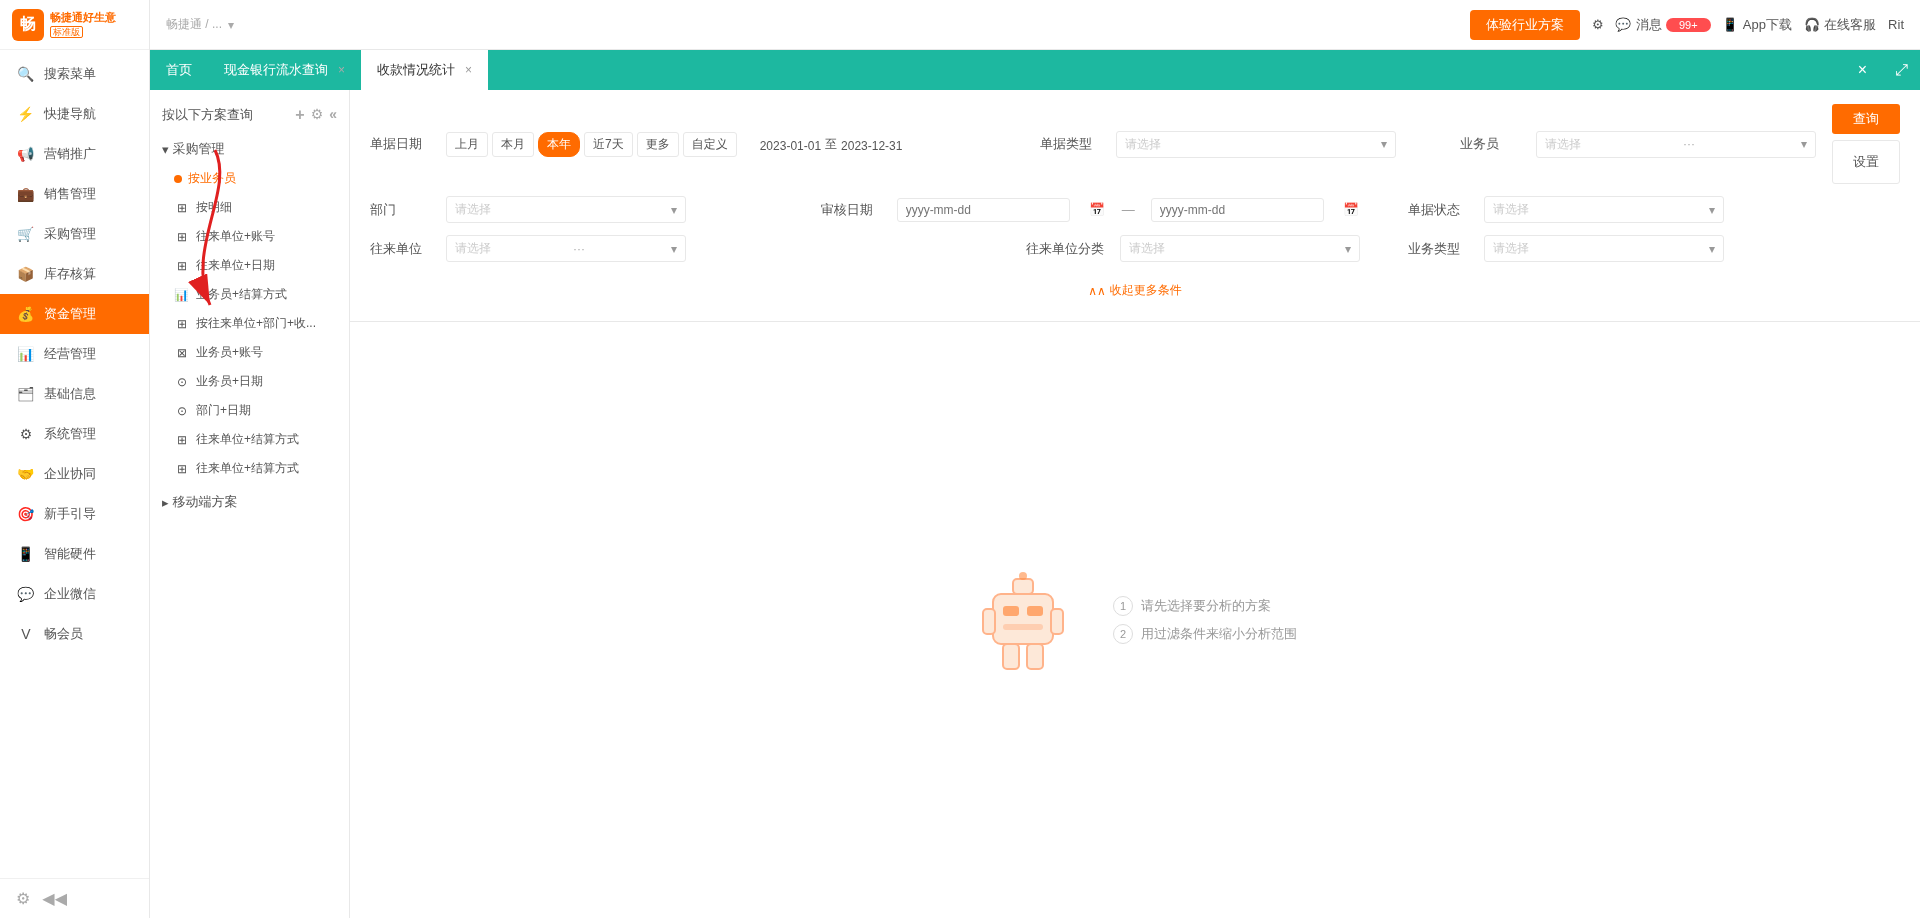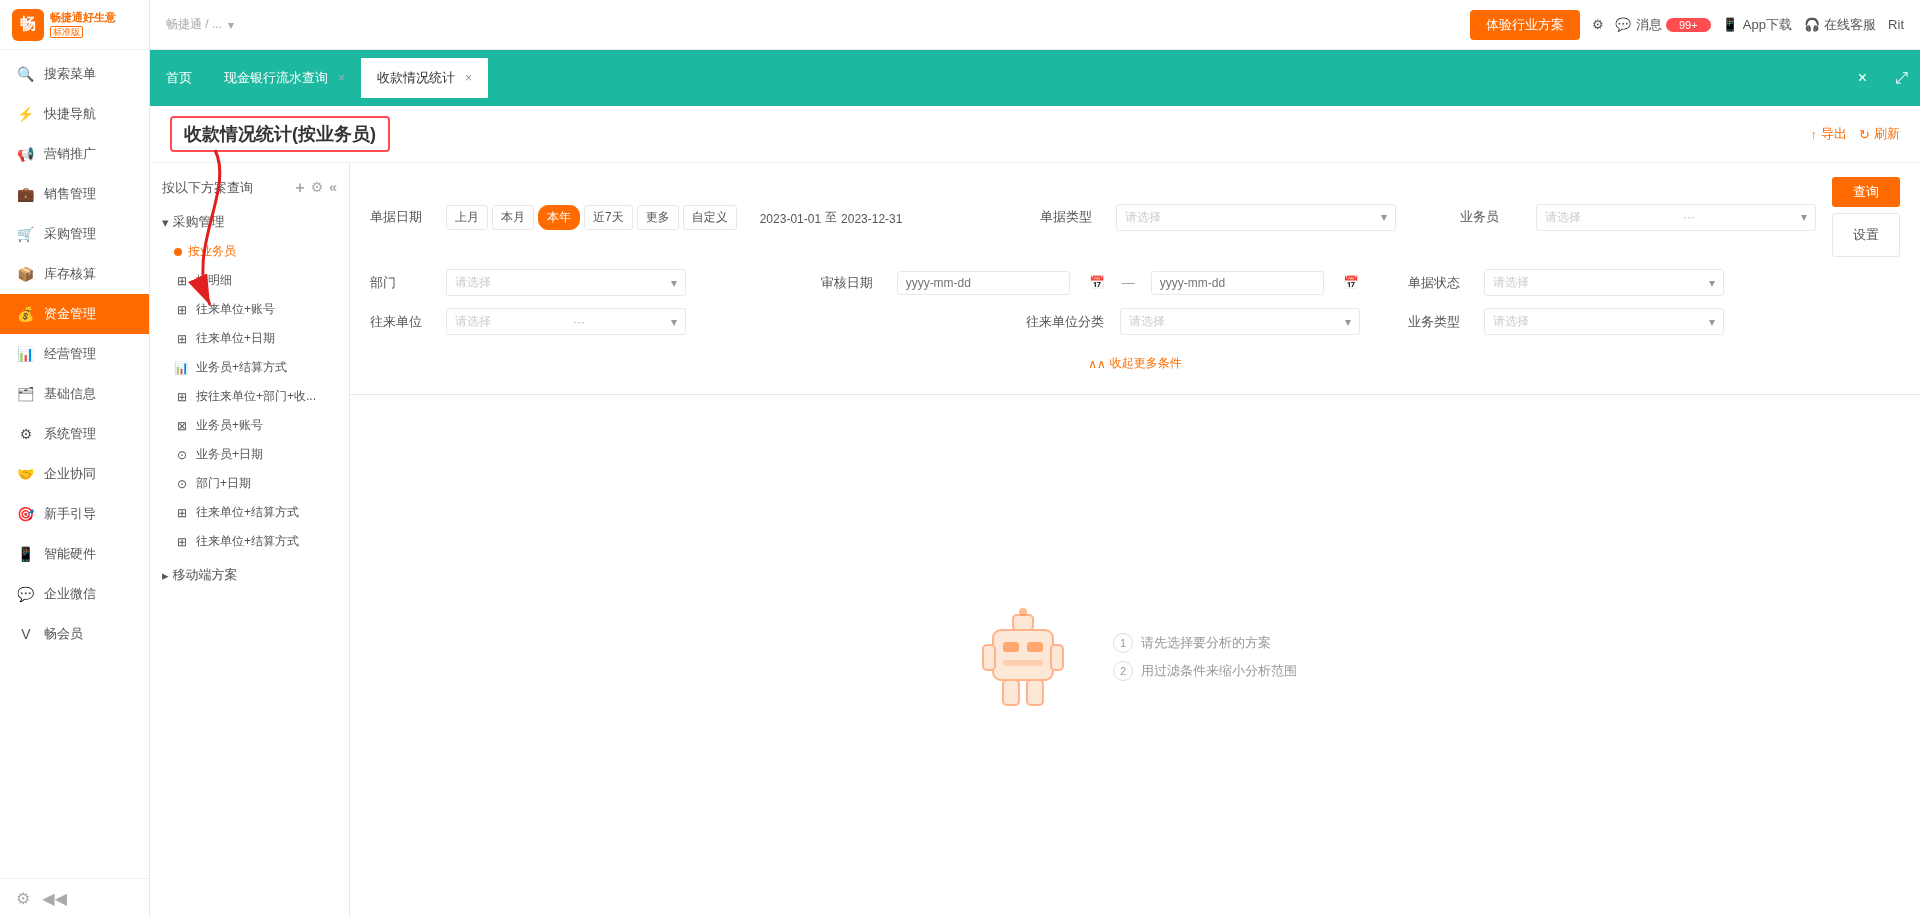--- a/index.html
+++ b/index.html
@@ -22,21 +22,21 @@
     .main { flex: 1; display: flex; flex-direction: column; height: 918px; overflow: hidden; }
 
     
     .topbar { height: 50px; background: #fff; display: flex; align-items: center; padding: 0 16px; border-bottom: 1px solid #e8e8e8; gap: 12px; }
     .topbar-breadcrumb { display: flex; align-items: center; gap: 6px; color: #999; font-size: 12px; flex: 1; }
     .topbar-action { display: flex; align-items: center; gap: 4px; cursor: pointer; color: #555; font-size: 13px; }
     .badge { background: #ff4d4f; color: #fff; border-radius: 10px; padding: 1px 13px; font-size: 11px; }
     .trial-btn { background: #ff6b00; color: #fff; border: none; border-radius: 4px; padding: 6px 16px; cursor: pointer; font-size: 13px; margin-left: 32px; }
 
     
-    .tabbar { height: 56px; background: #1db8a0; display: flex; align-items: center; padding: 0 0 0 0; }
+    .tabbar { height: 40px; background: #1db8a0; display: flex; align-items: center; padding: 0 0 0 0; }
     .tab { display: flex; align-items: center; padding: 0 16px; height: 40px; cursor: pointer; color: #fff; font-size: 13px; gap: 6px; }
     .tab.home { background: transparent; }
     .tab.active { background: #fff; color: #333; }
     .tab-close { font-size: 12px; color: #aaa; margin-left: 4px; cursor: pointer; }
     .tab.active .tab-close { color: #999; }
     .tabbar-close-all { margin-left: auto; padding: 0 16px; color: #fff; cursor: pointer; font-size: 16px; }
     .tabbar-expand { padding: 0 12px; color: #fff; cursor: pointer; font-size: 16px; }
 
     
     .page-header { background: #fff; padding: 10px 20px; display: flex; align-items: center; justify-content: space-between; border-bottom: 1px solid #f0f0f0; }
@@ -206,35 +206,20 @@
     </div>
     <div class="tab active">
       <span>收款情况统计</span>
       <span class="tab-close">×</span>
     </div>
     <div style="flex:1;"></div>
     <span class="tabbar-close-all">×</span>
     <span class="tabbar-expand">⤢</span>
   </div>
 
-  <div class="page-header">
-    <div class="page-title-box">
-      <span class="page-title">收款情况统计(按业务员)</span>
-    </div>
-    <div class="page-header-actions">
-      <button class="header-btn">
-        <span>↑</span>
-        <span>导出</span>
-      </button>
-      <button class="header-btn">
-        <span>↻</span>
-        <span>刷新</span>
-      </button>
-    </div>
-  </div>
 
   <div class="content">
 
     <div class="left-panel">
       <div class="panel-header">
         <span class="panel-header-title">按以下方案查询</span>
         <div class="panel-header-icons">
           <span style="font-size:16px;font-weight:bold;color:#aaa;">+</span>
           <span style="font-size:14px;color:#aaa;">⚙</span>
           <span style="font-size:14px;color:#aaa;font-weight:bold;">«</span>

